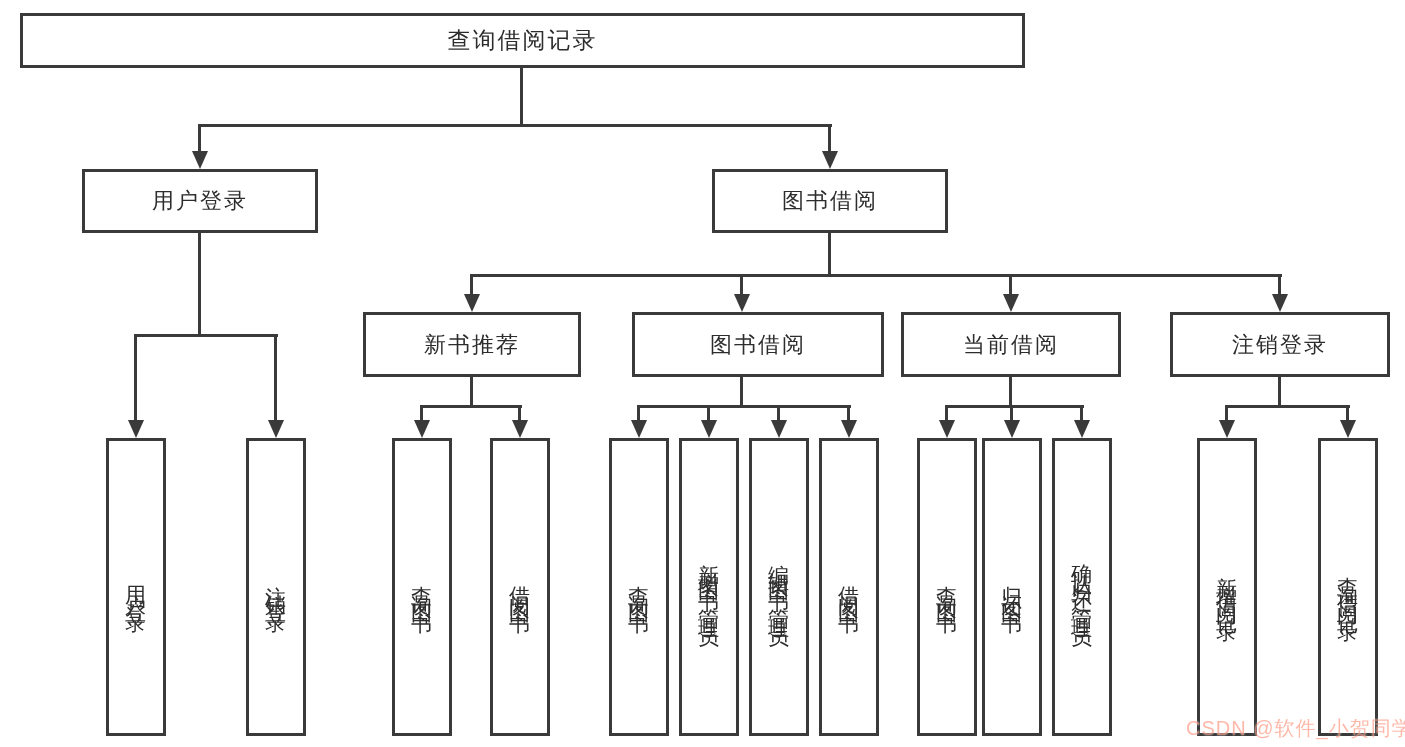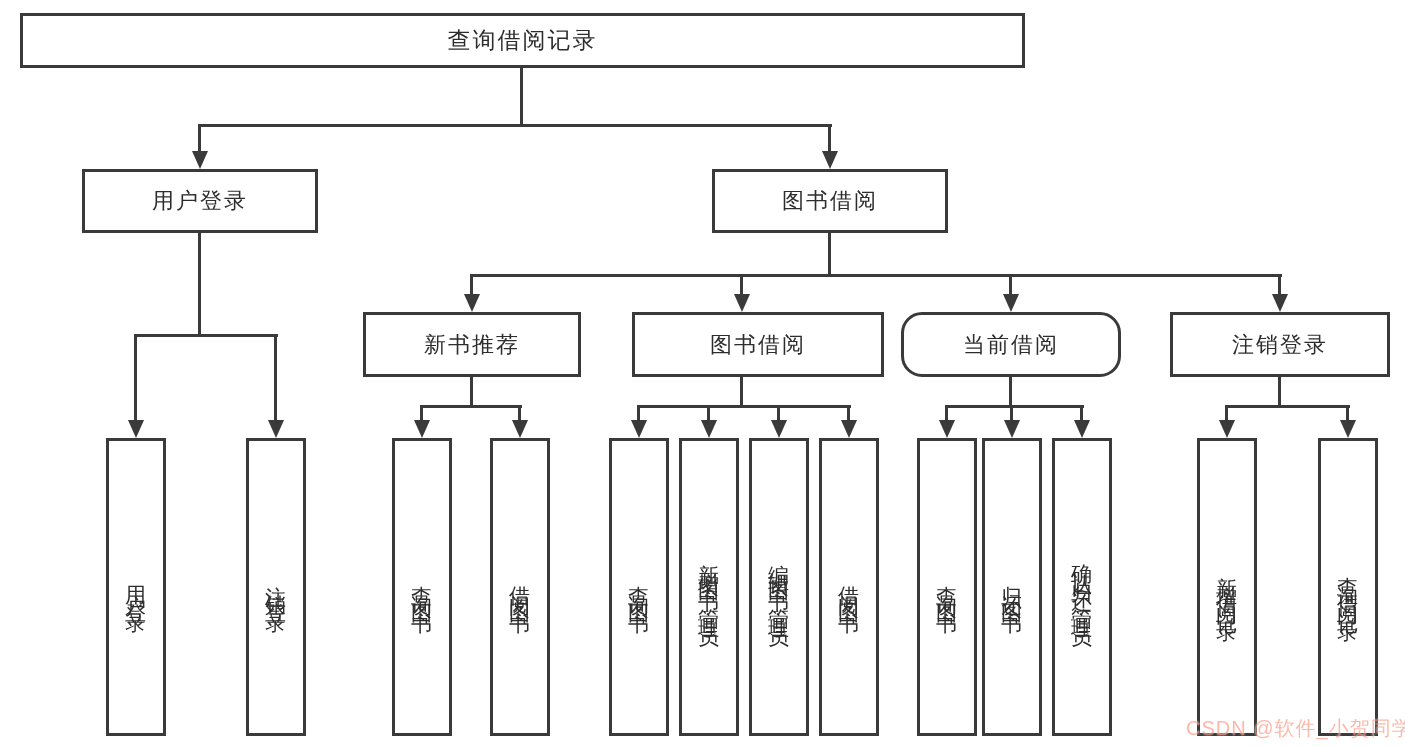--- a/index.html
+++ b/index.html
@@ -95,21 +95,21 @@
   <div class="arrow" style="left:1003px;top:294px;"></div>
   <div class="vline" style="left:1278px;top:274px;height:22px;"></div>
   <div class="arrow" style="left:1272px;top:294px;"></div>
 
   <div class="box lvl-box" style="left:363px;top:312px;width:218px;height:65px;">
     <span>新书推荐</span>
   </div>
   <div class="box lvl-box" style="left:632px;top:312px;width:252px;height:65px;">
     <span>图书借阅</span>
   </div>
-  <div class="box lvl-box" style="left:901px;top:312px;width:220px;height:65px;border-radius:21px;">
+  <div class="box lvl-box" style="left:901px;top:312px;width:220px;height:65px;">
     <span>当前借阅</span>
   </div>
   <div class="box lvl-box" style="left:1170px;top:312px;width:220px;height:65px;">
     <span>注销登录</span>
   </div>
 
   <div class="vline" style="left:470px;top:377px;height:31px;"></div>
   <div class="hline" style="left:420px;top:405px;width:102px;"></div>
   <div class="vline" style="left:420px;top:405px;height:17px;"></div>
   <div class="arrow" style="left:414px;top:420px;"></div>

